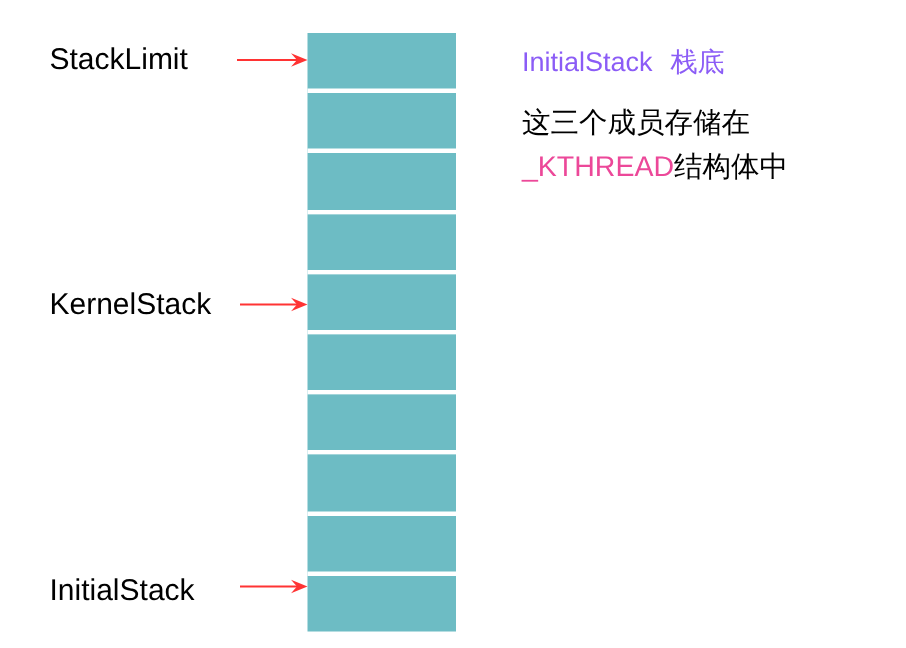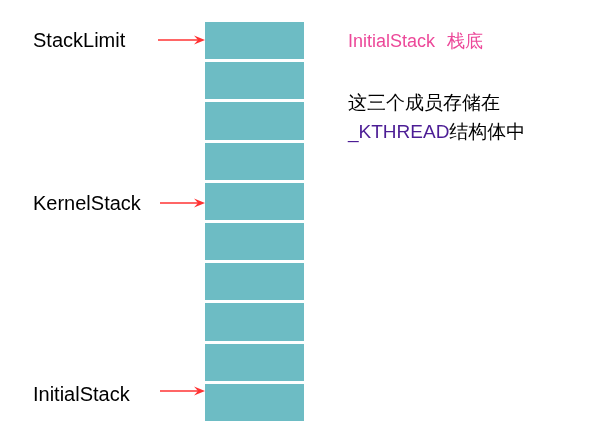--- a/index.html
+++ b/index.html
@@ -66,38 +66,38 @@
   
   .annotations {
     position: absolute;
     left: 348px;
     top: 28px;
     width: 250px;
   }
   .legend-line {
     font-size: 18px;
     line-height: 26px;
-    color: #ec4899;
+    color: #8b5cf6;
     white-space: nowrap;
   }
   .legend-term { }
   .legend-gloss { padding-left: 6px; }
   .legend-line.wide .legend-gloss { padding-left: 12px; }
 
   .note {
-    margin-top: 34px;
+    margin-top: 14px;
   }
   .note-line {
     font-size: 19px;
     line-height: 29px;
     color: #000000;
     white-space: nowrap;
   }
   .kthread {
-    color: #4c1d95;
+    color: #ec4899;
   }
 </style>
 </head>
 <body>
 
 <div id="diagram">
 
   <div class="stack-column">
     <div class="stack-block"></div>
     <div class="stack-block"></div>

